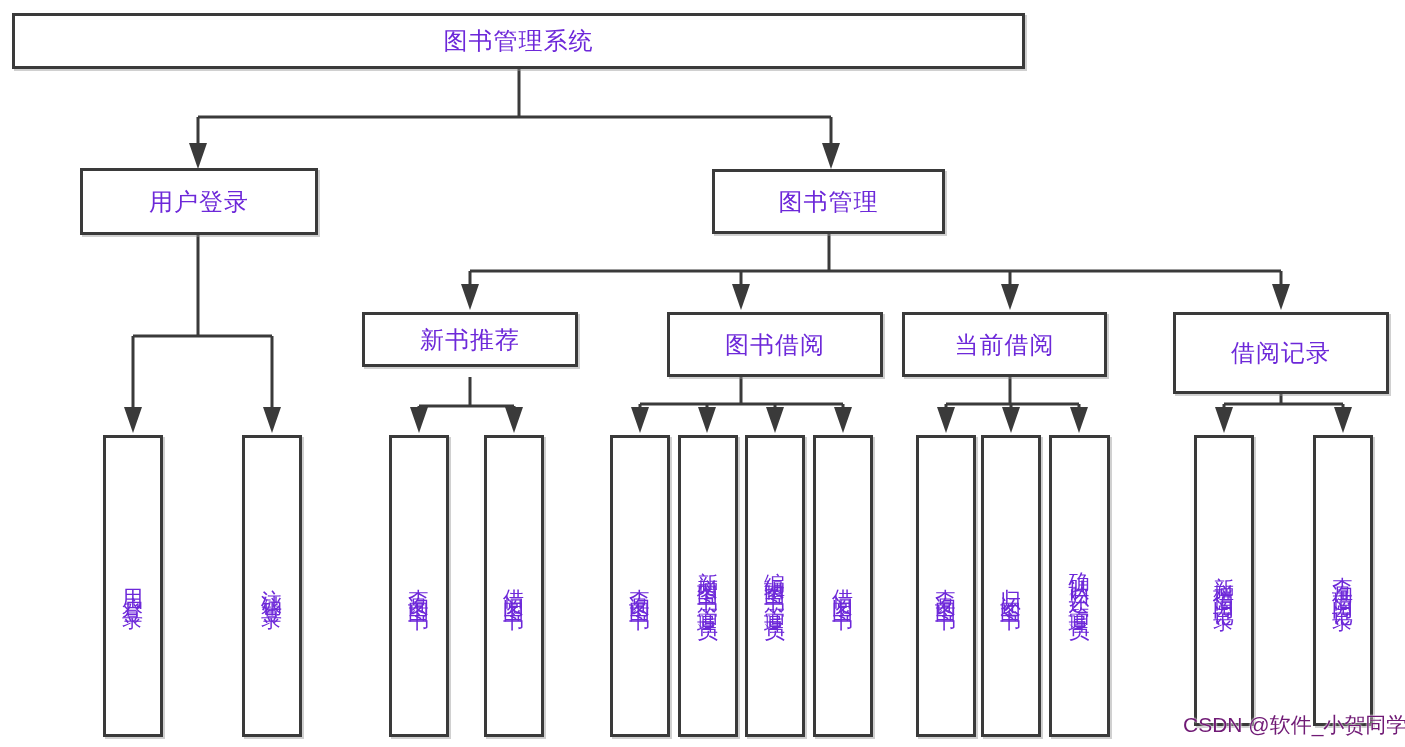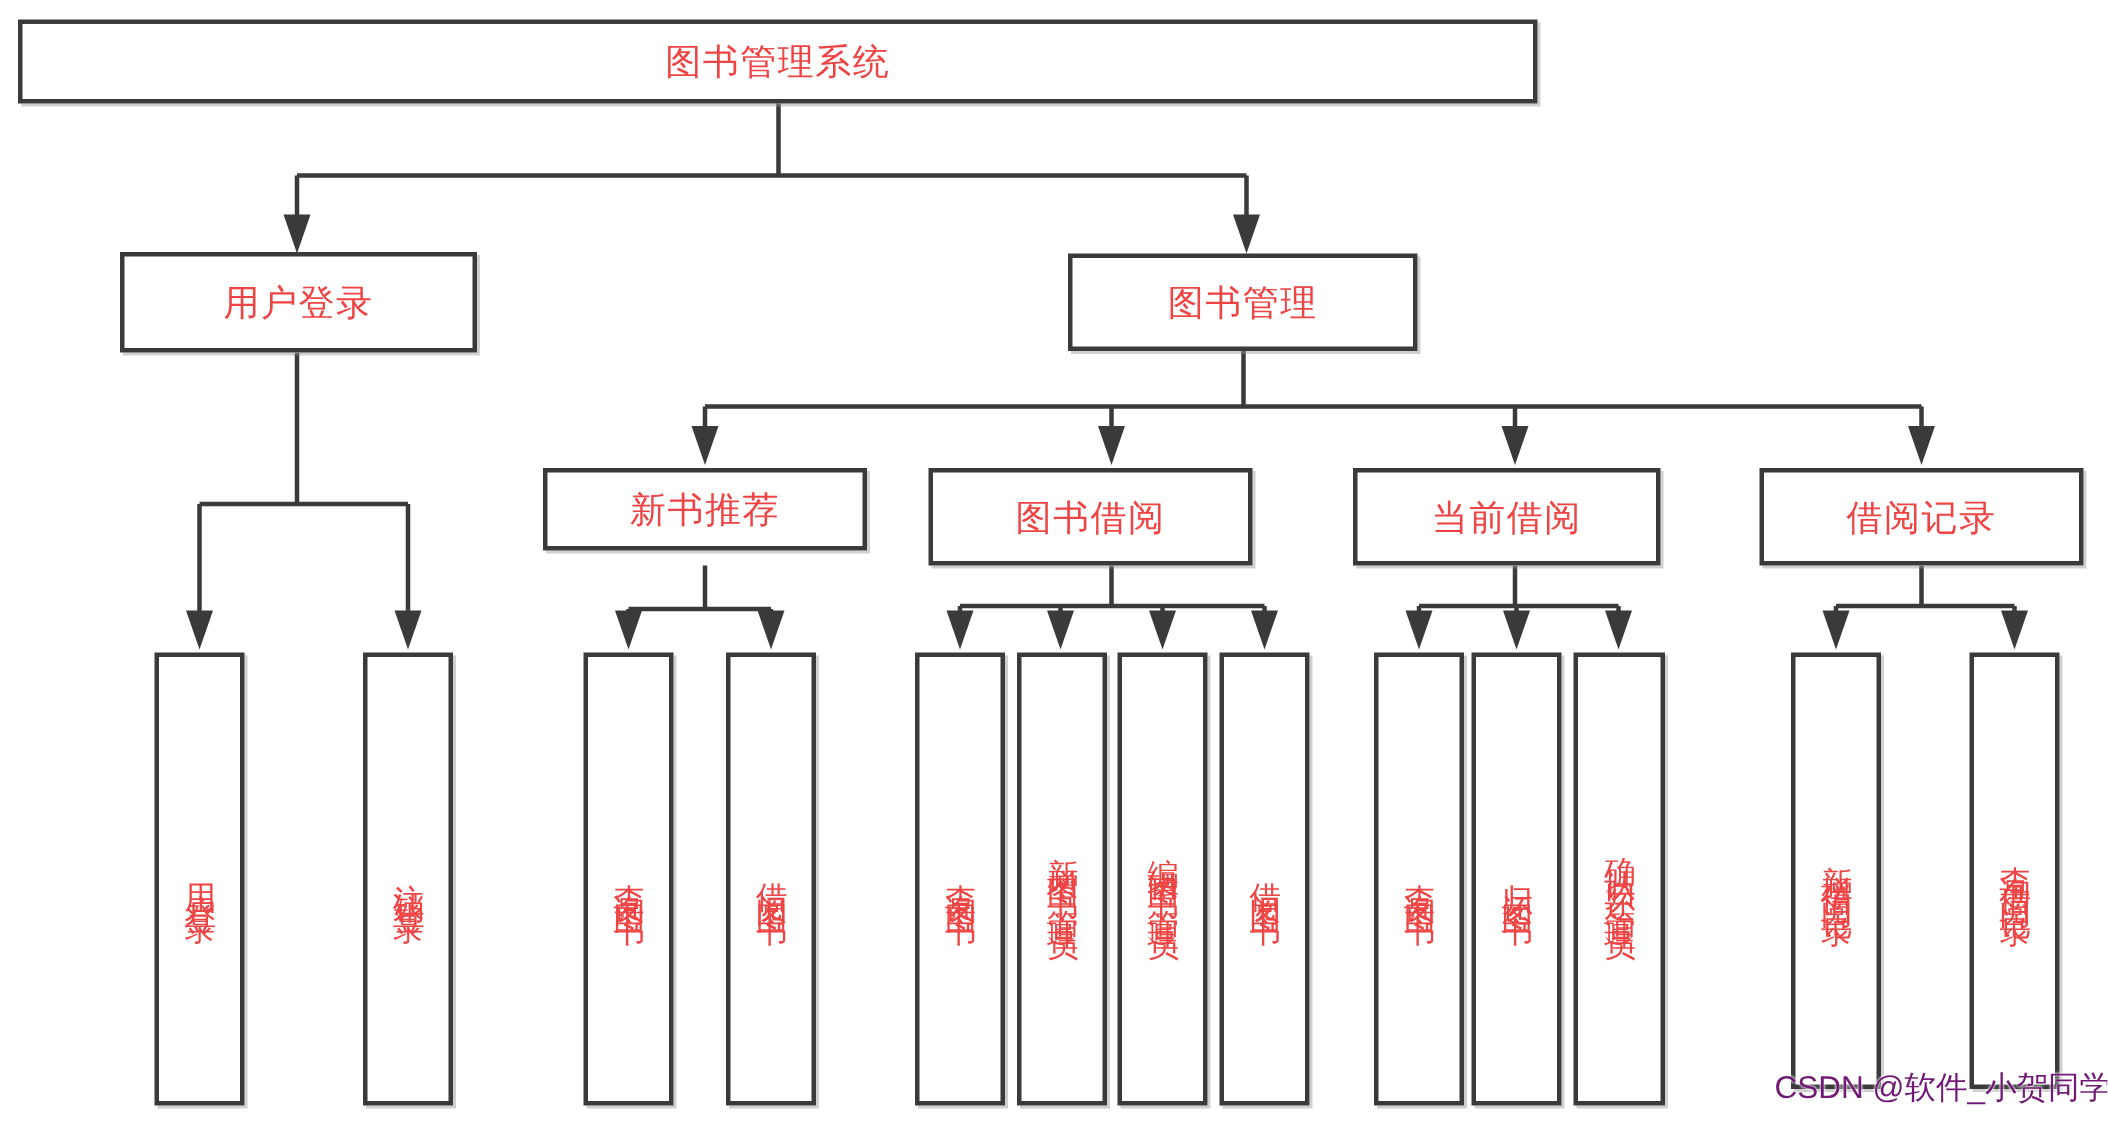--- a/index.html
+++ b/index.html
@@ -17,21 +17,21 @@
     z-index: 1;
   }
   .box {
     position: absolute;
     background: #ffffff;
     border: 3px solid #3a3a3a;
     box-sizing: border-box;
     display: flex;
     align-items: center;
     justify-content: center;
-    color: #ef4444;
+    color: #6d28d9;
     z-index: 2;
     box-shadow: 2px 2px 0 rgba(150,150,150,0.45);
   }
   .box-h { font-size: 24px; letter-spacing: 1px; white-space: nowrap; }
   .box-v span {
     writing-mode: vertical-rl;
     text-orientation: mixed;
     font-size: 21px;
     letter-spacing: 7px;
     line-height: 1;
@@ -99,27 +99,27 @@
   <div class="box box-h" style="left:80px; top:168px; width:238px; height:67px;">
     <span>用户登录</span>
   </div>
   <div class="box box-h" style="left:712px; top:169px; width:233px; height:65px;">
     <span>图书管理</span>
   </div>
 
   <div class="box box-h" style="left:362px; top:312px; width:216px; height:55px;">
     <span>新书推荐</span>
   </div>
-  <div class="box box-h" style="left:619px; top:312px; width:216px; height:65px;">
+  <div class="box box-h" style="left:667px; top:312px; width:216px; height:65px;">
     <span>图书借阅</span>
   </div>
   <div class="box box-h" style="left:902px; top:312px; width:205px; height:65px;">
     <span>当前借阅</span>
   </div>
-  <div class="box box-h" style="left:1173px; top:312px; width:216px; height:65px;">
+  <div class="box box-h" style="left:1173px; top:312px; width:216px; height:82px;">
     <span>借阅记录</span>
   </div>
 
   <div class="box box-v" style="left:103px; top:435px; width:60px; height:302px;">
     <span>用户登录</span>
   </div>
   <div class="box box-v" style="left:242px; top:435px; width:60px; height:302px;">
     <span>注销登录</span>
   </div>
 

